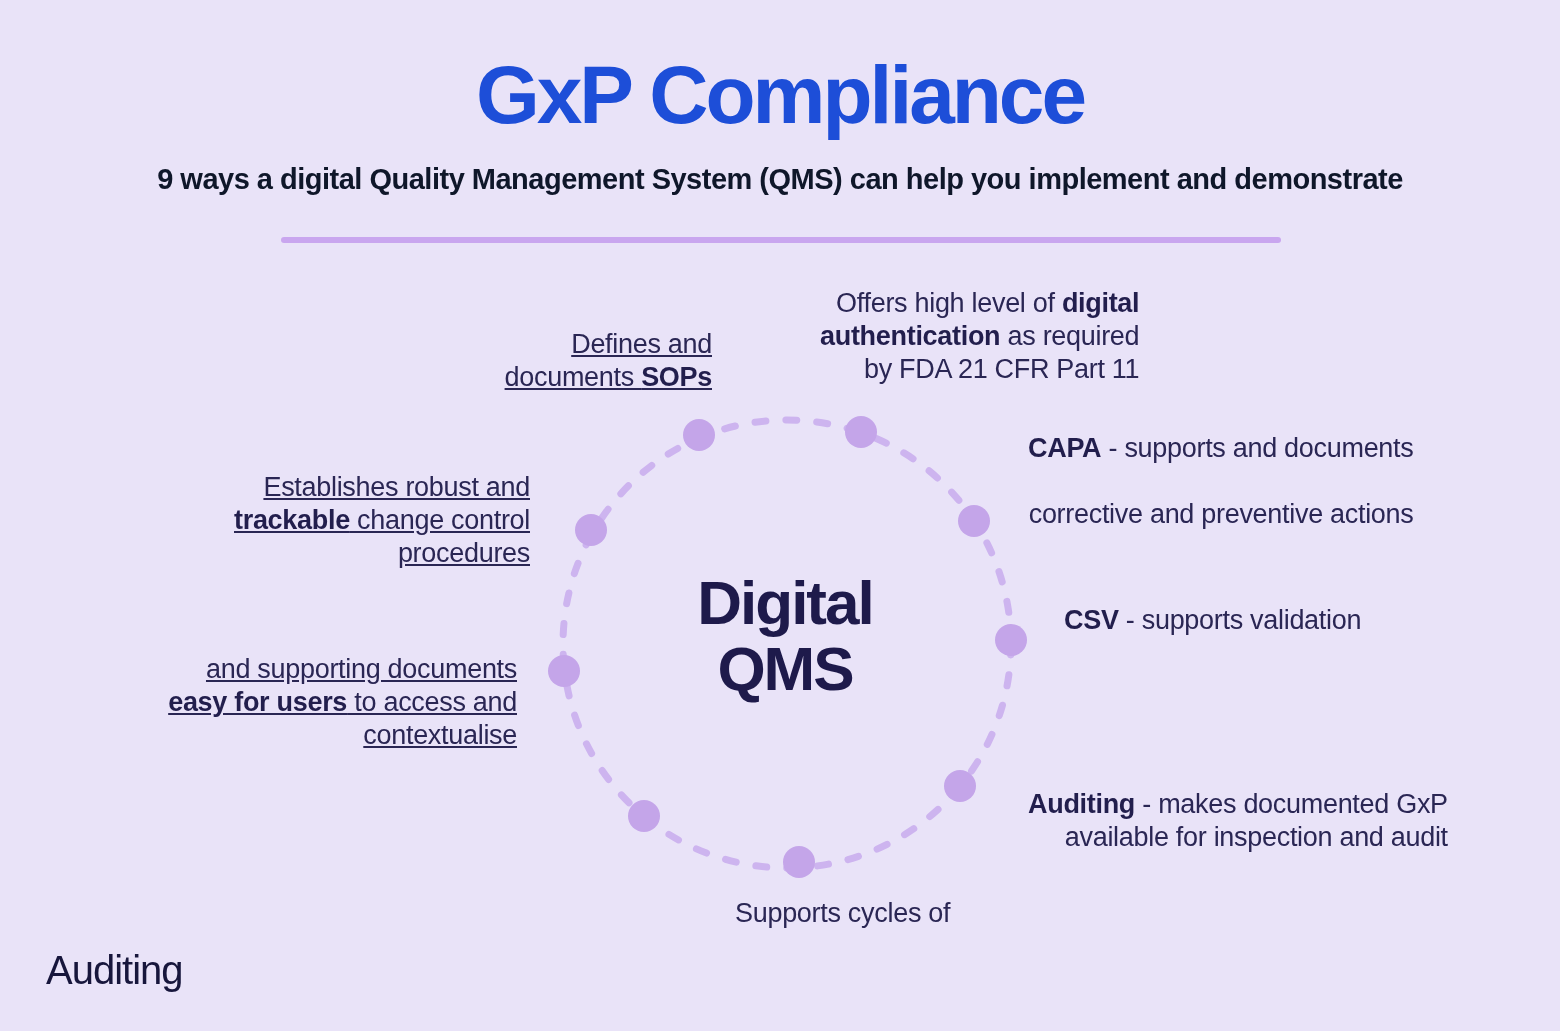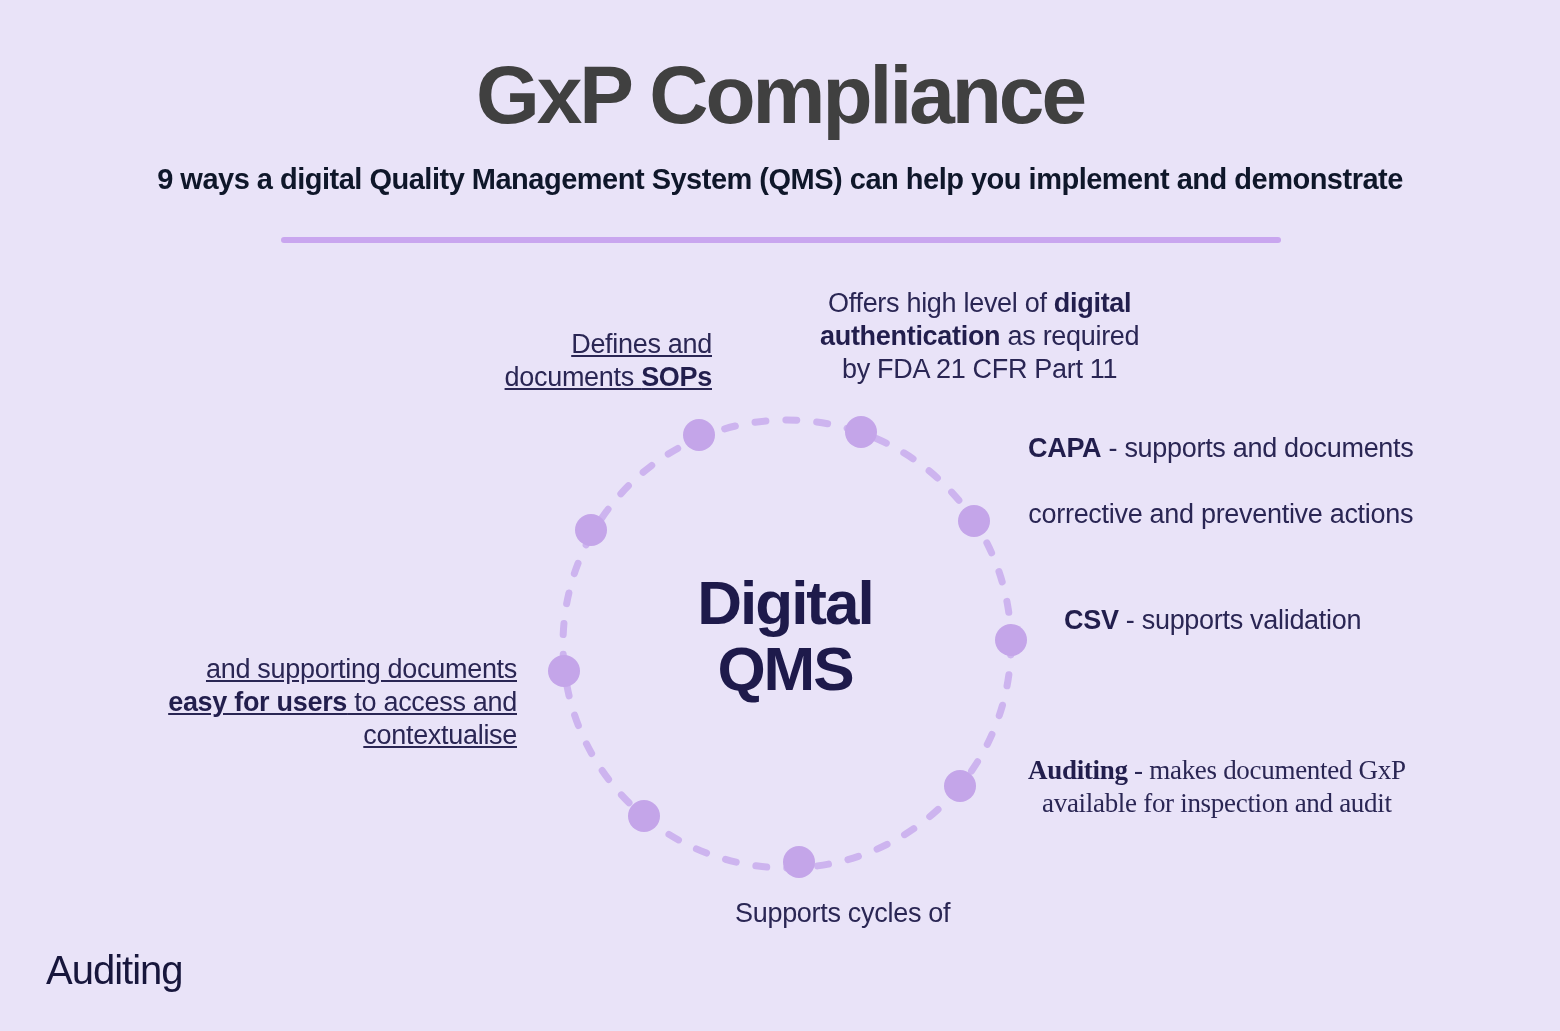--- a/index.html
+++ b/index.html
@@ -21,21 +21,21 @@
   }
   .title {
     position: absolute;
     top: 48px;
     left: 0;
     width: 100%;
     text-align: center;
     font-size: 82px;
     font-weight: 700;
     letter-spacing: -3px;
-    color: #404040;
+    color: #1d4ed8;
     margin: 0;
   }
   .subtitle {
     position: absolute;
     top: 163px;
     left: 0;
     width: 100%;
     text-align: center;
     font-size: 29px;
     font-weight: 700;
@@ -88,27 +88,27 @@
     font-weight: 400;
     letter-spacing: -0.3px;
     color: #2A2654;
     white-space: nowrap;
   }
   .note .b {
     font-weight: 700;
     color: #221E4D;
   }
   .align-right { text-align: right; text-decoration: underline; }
-  .align-left  { text-align: center; }
+  .align-left  { text-align: right; }
 
   #item-sops        { right: 848px;  top: 328px; }
   #item-auth        { left: 820px;   top: 287px; }
   #item-capa        { left: 1028px;  top: 432px; }
   #item-csv         { left: 1064px;  top: 604px; }
-  #item-auditing    { left: 1028px;  top: 754px; font-family: Liberation Serif, serif; }
+  #item-auditing    { left: 1028px;  top: 788px; }
   #item-continual   { left: 735px;   top: 897px; }
   #item-hierarchies { right: 962px;  top: 818px; }
   #item-easy        { right: 1043px; top: 620px; }
   #item-trackable   { right: 1030px; top: 471px; }
 
   .logo {
     position: absolute;
     left: 46px;
     top: 948px;
     font-size: 40px;
@@ -146,16 +146,17 @@
     <div>QMS</div>
   </div>
 
   <div class="note align-right" id="item-sops"><span>Defines and</span><br><span>documents </span><span class="b">SOPs</span></div>
   <div class="note align-left" id="item-auth"><span>Offers high level of </span><span class="b">digital</span><br><span class="b">authentication</span><span> as required</span><br><span>by FDA 21 CFR Part 11</span></div>
   <div class="note align-left" id="item-capa"><span class="b">CAPA</span><span> - supports and documents</span><br><br><span>corrective and preventive actions</span></div>
   <div class="note align-left" id="item-csv"><span class="b">CSV</span><span> - supports validation</span><br></div>
   <div class="note align-left" id="item-auditing"><span class="b">Auditing</span><span> - makes documented GxP</span><br><span>available for inspection and audit</span></div>
   <div class="note align-left" id="item-continual"><span>Supports cycles of</span><br></div>
   <div class="note align-right" id="item-easy"><br><span>and supporting documents</span><br><span class="b">easy for users</span><span> to access and</span><br><span>contextualise</span></div>
+  <div class="note align-right" id="item-trackable"><span>Establishes robust and</span><br><span class="b">trackable</span><span> change control</span><br><span>procedures</span></div>
 
   <div class="logo">Auditing</div>
 
 </div>
 
 </body></html>

